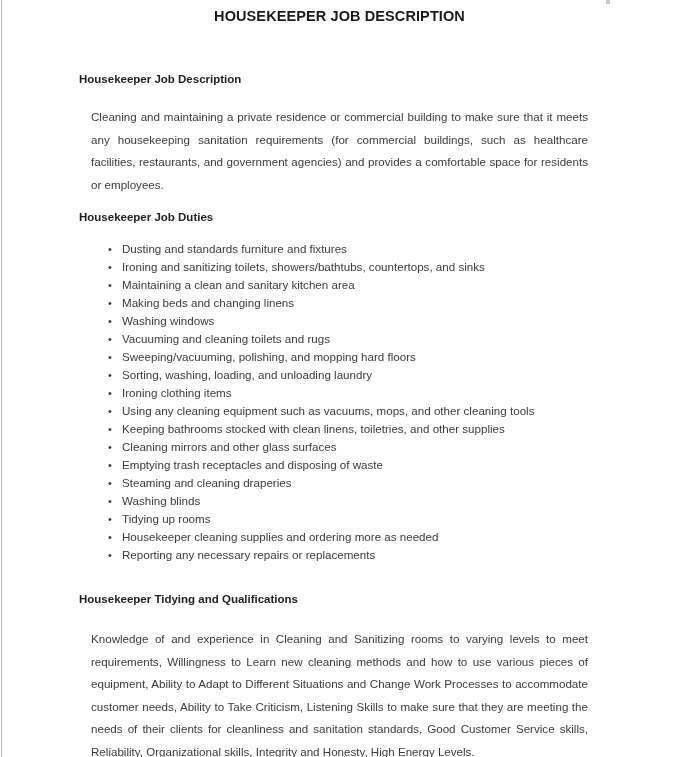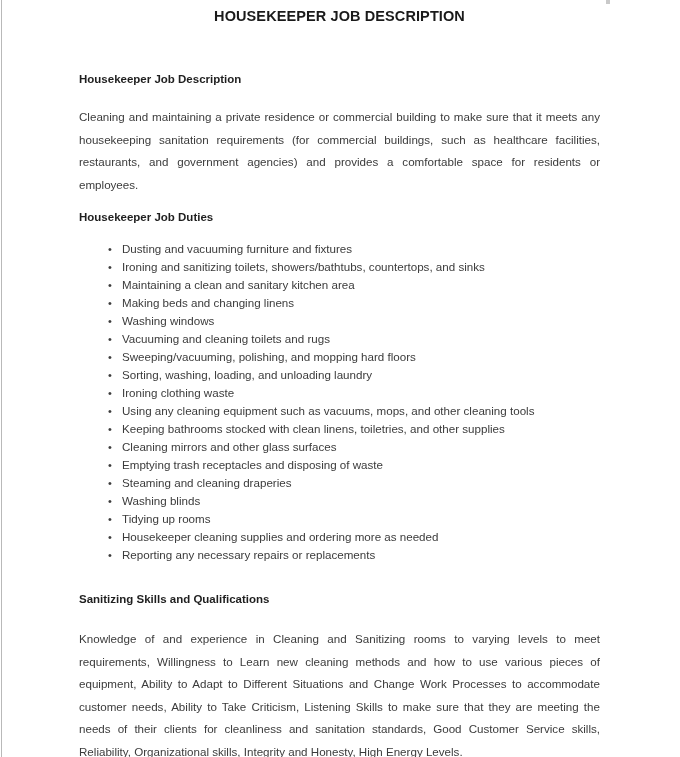--- a/index.html
+++ b/index.html
@@ -61,21 +61,21 @@
   .h-job-description { margin-top: 46px; }
   .h-job-duties      { margin-top: 14px; }
   .h-skills          { margin-top: 28px; }
 
   .body-para {
     font-size: 11.6px;
     line-height: 22.5px;
     text-align: justify;
     text-justify: inter-word;
     color: #3b3b3b;
-    margin: 0;
+    margin: 12px;
     padding: 0;
   }
   .p-intro  { margin-top: 19px; }
   .p-skills { margin-top: 21px; }
 
   .duties-list {
     list-style: none;
     margin: 14px 0 0 0;
     padding: 0;
   }
@@ -110,21 +110,21 @@
 
     <h2 class="section-heading h-job-description">Housekeeper Job Description</h2>
 
     <p class="body-para p-intro">Cleaning and maintaining a private residence or commercial building to make sure that it meets any housekeeping sanitation requirements (for commercial buildings, such as healthcare facilities, restaurants, and government agencies) and provides a comfortable space for residents or employees.</p>
 
     <h2 class="section-heading h-job-duties">Housekeeper Job Duties</h2>
 
     <ul class="duties-list">
       <li>
         <span class="bullet-glyph">•</span>
-        <span>Dusting and vacuuming furniture and fixtures</span>
+        <span>Dusting and standards furniture and fixtures</span>
       </li>
       <li>
         <span class="bullet-glyph">•</span>
         <span>Ironing and sanitizing toilets, showers/bathtubs, countertops, and sinks</span>
       </li>
       <li>
         <span class="bullet-glyph">•</span>
         <span>Maintaining a clean and sanitary kitchen area</span>
       </li>
       <li>
@@ -142,21 +142,21 @@
       <li>
         <span class="bullet-glyph">•</span>
         <span>Sweeping/vacuuming, polishing, and mopping hard floors</span>
       </li>
       <li>
         <span class="bullet-glyph">•</span>
         <span>Sorting, washing, loading, and unloading laundry</span>
       </li>
       <li>
         <span class="bullet-glyph">•</span>
-        <span>Ironing clothing waste</span>
+        <span>Ironing clothing items</span>
       </li>
       <li>
         <span class="bullet-glyph">•</span>
         <span>Using any cleaning equipment such as vacuums, mops, and other cleaning tools</span>
       </li>
       <li>
         <span class="bullet-glyph">•</span>
         <span>Keeping bathrooms stocked with clean linens, toiletries, and other supplies</span>
       </li>
       <li>
@@ -182,18 +182,18 @@
       <li>
         <span class="bullet-glyph">•</span>
         <span>Housekeeper cleaning supplies and ordering more as needed</span>
       </li>
       <li>
         <span class="bullet-glyph">•</span>
         <span>Reporting any necessary repairs or replacements</span>
       </li>
     </ul>
 
-    <h2 class="section-heading h-skills">Sanitizing Skills and Qualifications</h2>
+    <h2 class="section-heading h-skills">Housekeeper Tidying and Qualifications</h2>
 
     <p class="body-para p-skills">Knowledge of and experience in Cleaning and Sanitizing rooms to varying levels to meet requirements, Willingness to Learn new cleaning methods and how to use various pieces of equipment, Ability to Adapt to Different Situations and Change Work Processes to accommodate customer needs, Ability to Take Criticism, Listening Skills to make sure that they are meeting the needs of their clients for cleanliness and sanitation standards, Good Customer Service skills, Reliability, Organizational skills, Integrity and Honesty, High Energy Levels.</p>
 
   </div>
 </div>
 
 </body></html>

